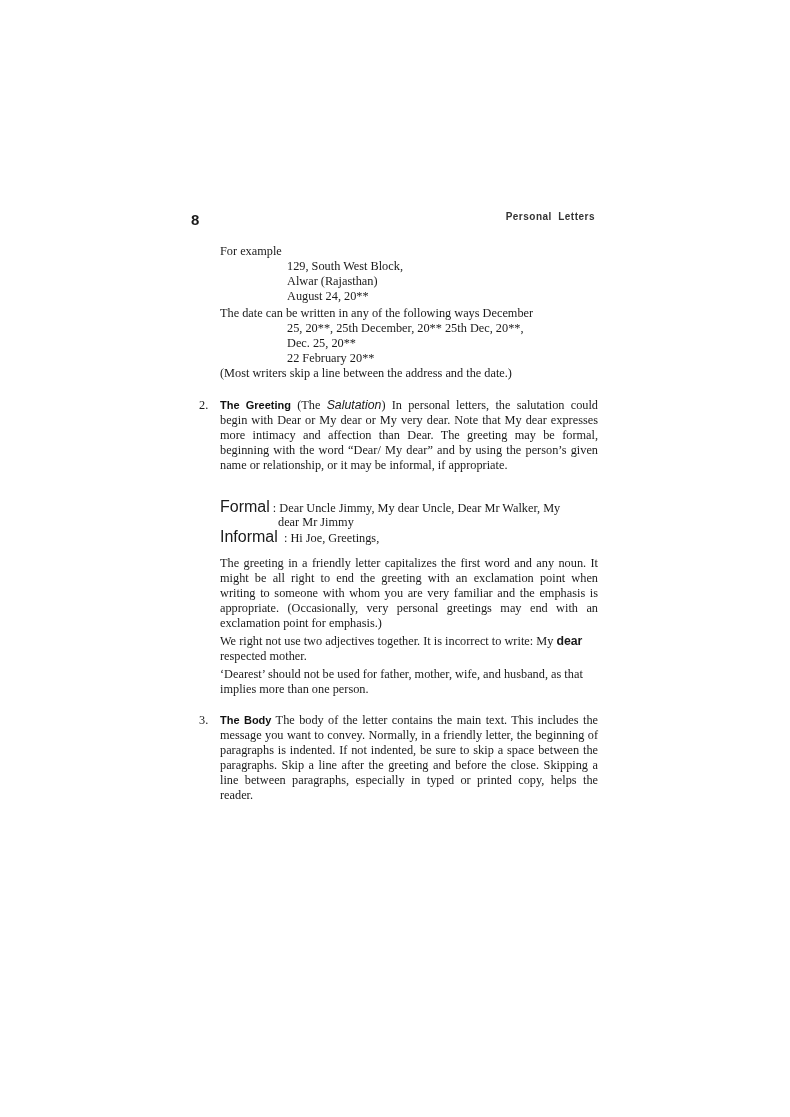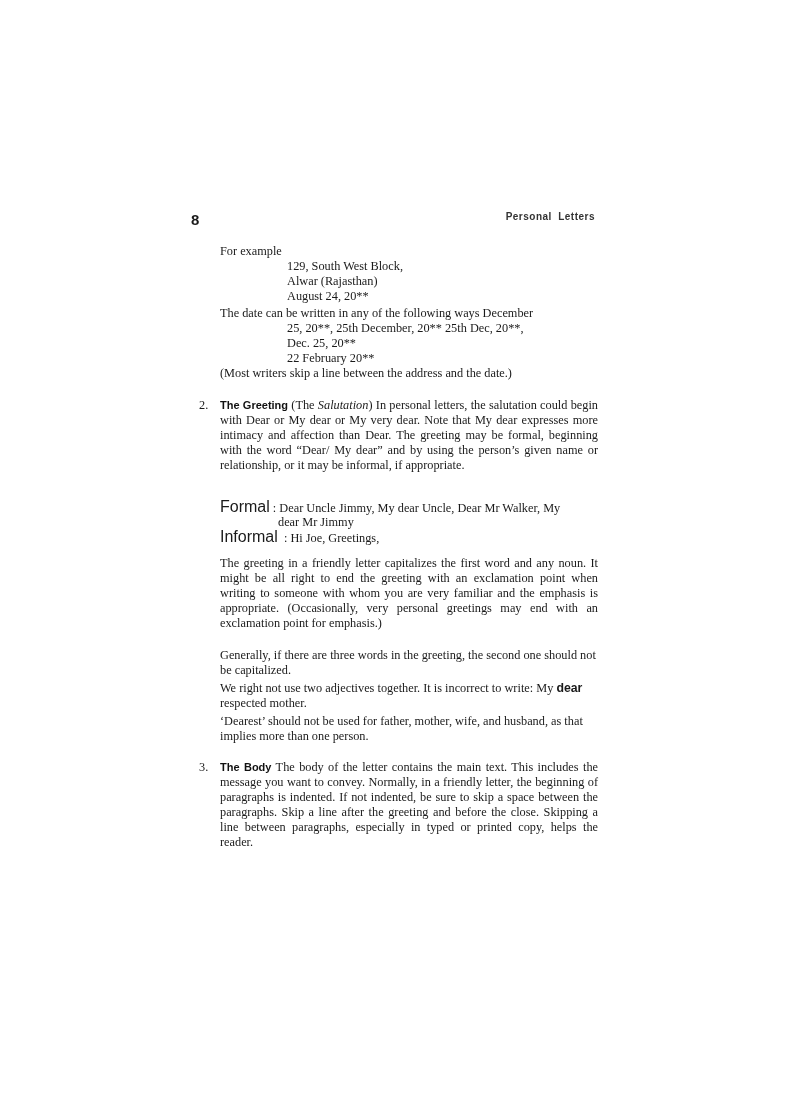--- a/index.html
+++ b/index.html
@@ -64,21 +64,21 @@
       top: 0;
       font-size: 12.3px;
     }
     .heading-inline {
       font-family: "Liberation Sans", sans-serif;
       font-weight: bold;
       font-size: 11px;
       color: #111;
     }
     .sans-italic {
-      font-family: Liberation Serif, serif;
+      font-family: Liberation Sans, sans-serif;
       font-style: italic;
     }
     .sans-bold {
       font-family: "Liberation Sans", sans-serif;
       font-weight: bold;
     }
     .greeting-row { display: block; }
     .greeting-label {
       font-family: "Liberation Sans", sans-serif;
       font-size: 16px;
@@ -120,21 +120,20 @@
       <span class="greeting-label">Formal</span><span> : Dear Uncle Jimmy, My dear Uncle, Dear Mr Walker, My</span>
     </span>
     <span class="greeting-cont" style="line-height:13px;">dear Mr Jimmy</span>
     <span class="greeting-row">
       <span class="greeting-label">Informal</span><span style="white-space:pre;">  : Hi Joe, Greetings,</span>
     </span>
   </div>
 
   <div class="block justify" style="margin-top:10px;">The greeting in a friendly letter capitalizes the first word and any noun. It might be all right to end the greeting with an exclamation point when writing to someone with whom you are very familiar and the emphasis is appropriate. (Occasionally, very personal greetings may end with an exclamation point for emphasis.)</div>
 
-  <div class="block" style="margin-top:17px;">Generally, if there are three words in the greeting, the second one should not be capitalized.</div>
 
   <div class="block para-gap-sm">
     <span>We right not use two adjectives together. It is incorrect to write: My </span><span class="sans-bold">dear</span><span> respected mother.</span>
   </div>
 
   <div class="block para-gap-sm">‘Dearest’ should not be used for father, mother, wife, and husband, as that implies more than one person.</div>
 
   <div class="numbered justify" style="margin-top:16px;">
     <span class="num">3.</span>
     <span class="heading-inline">The Body</span><span> The body of the letter contains the main text. This includes the message you want to convey. Normally, in a friendly letter, the beginning of paragraphs is indented. If not indented, be sure to skip a space between the paragraphs. Skip a line after the greeting and before the close. Skipping a line between paragraphs, especially in typed or printed copy, helps the reader.</span>

